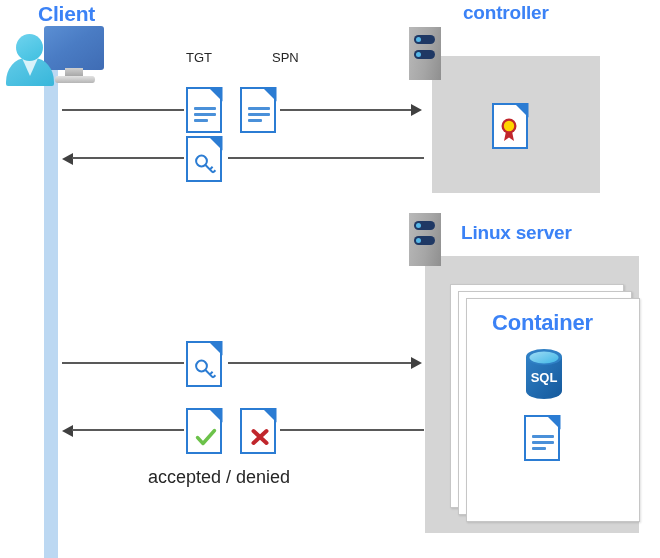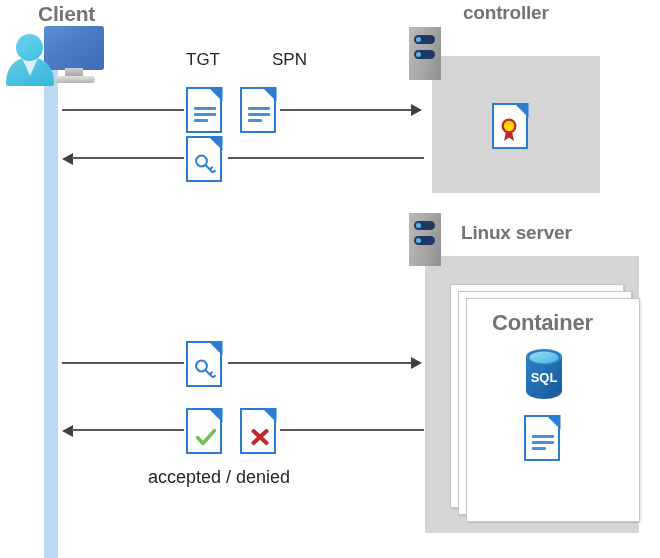--- a/index.html
+++ b/index.html
@@ -13,33 +13,33 @@
     -webkit-font-smoothing:antialiased;
   }
   #canvas{position:absolute;left:0;top:0;width:660px;height:558px;}
 
   
   .node{position:absolute;}
 
   
   .title-bold{
     font-weight:bold;
-    color:#737373;
+    color:#3b82f6;
     line-height:1.16;
     letter-spacing:-0.2px;
   }
   .client-title{left:38px;top:2px;font-size:21px;}
   .dc-title{left:463px;top:2px;font-size:19px;width:140px;}
   .linux-title{left:461px;top:222px;font-size:19px;}
   .container-title{left:492px;top:310px;font-size:22px;}
 
   .plain-label{
     position:absolute;
     color:#262626;
-    font-size:17px;
+    font-size:13px;
     line-height:1.1;
   }
   .tgt-label{left:186px;top:51px;}
   .spn-label{left:240px;top:51px;margin-left:32px;}
   .keytab-label{left:478px;top:476px;font-size:18px;}
   .accdenied-label{left:148px;top:468px;font-size:18px;}
 
   
   .lifeline{
     position:absolute;

